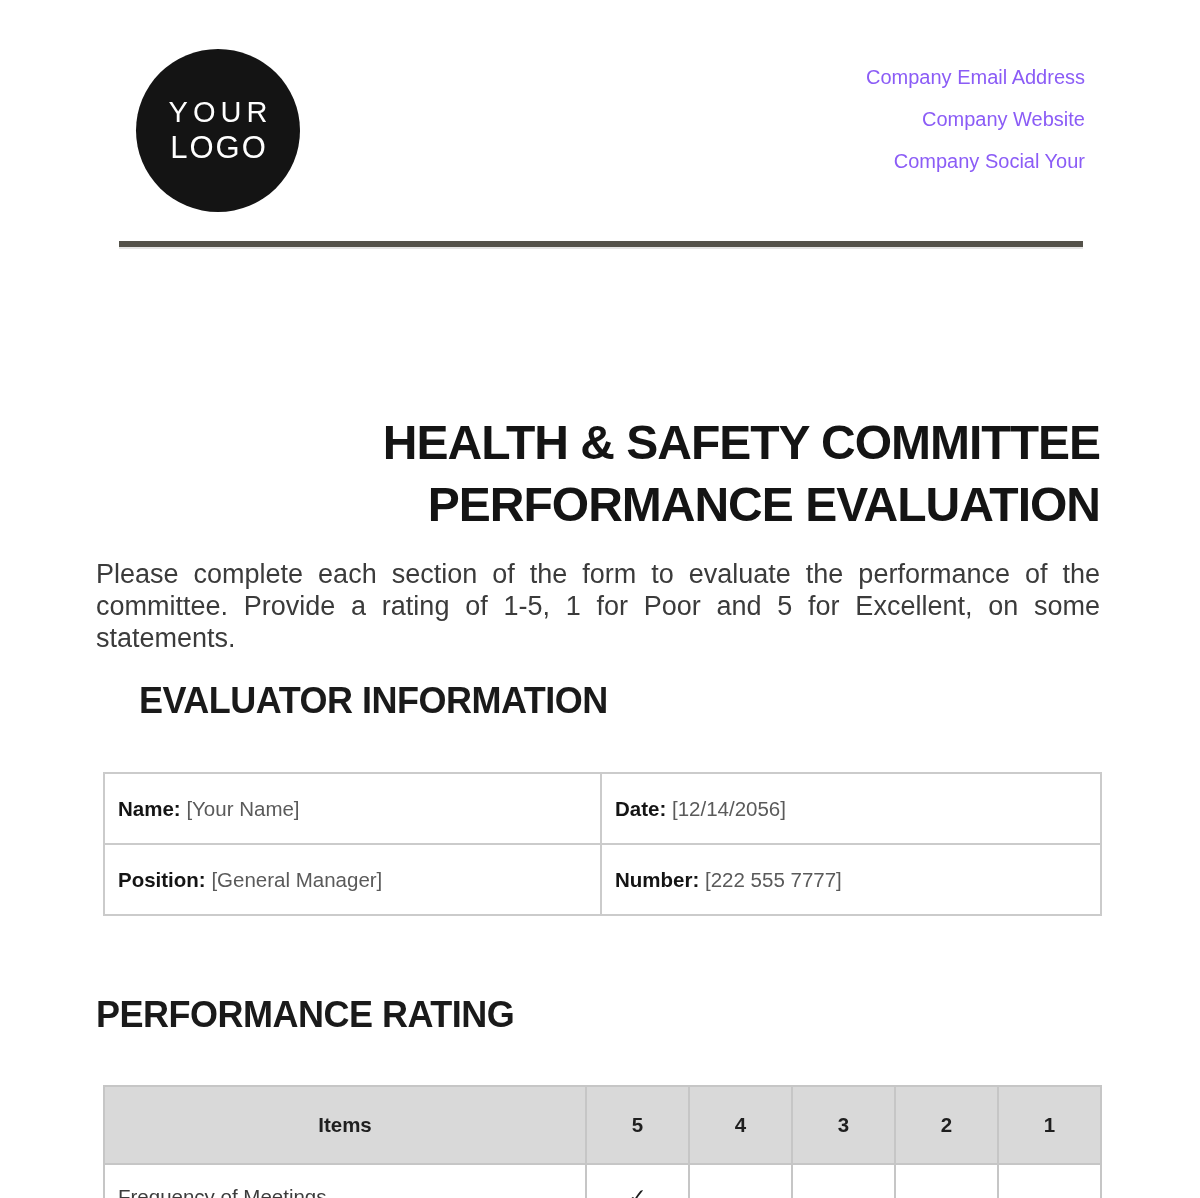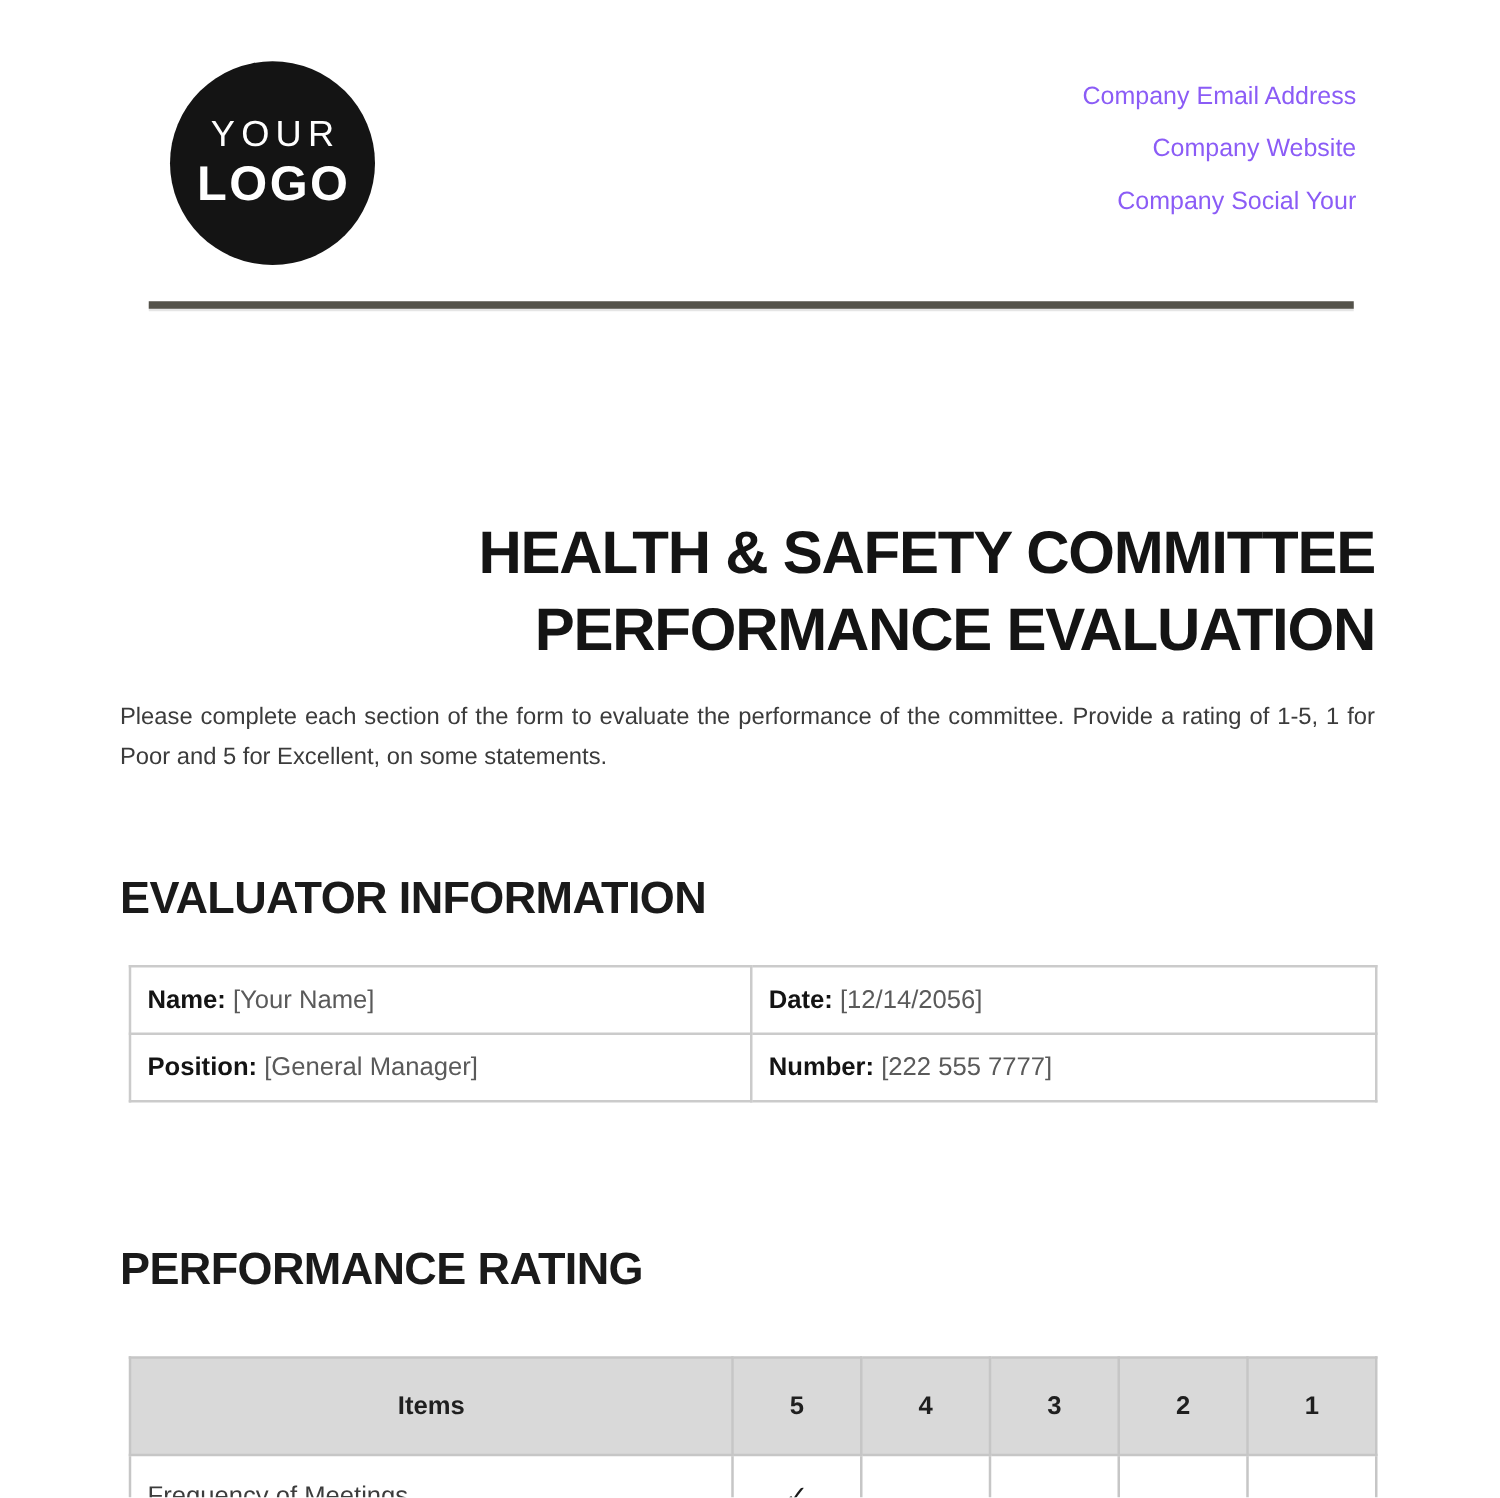--- a/index.html
+++ b/index.html
@@ -23,21 +23,21 @@
     background: #141414;
     display: flex; flex-direction: column;
     align-items: center; justify-content: center;
     color: #ffffff;
   }
   .logo .logo-top {
     font-size: 29px; font-weight: 300; letter-spacing: 5px;
     text-indent: 5px;
   }
   .logo .logo-bottom {
-    font-size: 39px; font-weight: 700; letter-spacing: 2px;
+    font-size: 31px; font-weight: 400; letter-spacing: 2px;
     text-indent: 2px; margin-top: 1px;
   }
   .contact {
     position: absolute;
     top: 56px; right: 115px;
     text-align: right;
     font-size: 20px; line-height: 42px;
     color: #8b5cf6;
     white-space: nowrap;
   }
@@ -57,50 +57,50 @@
     text-align: right;
     font-size: 48px; font-weight: 700;
     letter-spacing: -1px;
     line-height: 62px;
     color: #141414;
   }
   .intro {
     position: absolute;
     left: 96px; top: 558px;
     width: 1004px;
-    font-size: 19px;
+    font-size: 27px;
     line-height: 32px;
     text-align: justify;
     color: #3b3b3b;
   }
 
   
   .section-heading {
     position: absolute;
     left: 96px;
     font-size: 36px; font-weight: 700;
     letter-spacing: -0.5px;
     color: #1a1a1a;
     white-space: nowrap;
   }
-  .heading-evaluator { top: 697px; }
+  .heading-evaluator { top: 680px; margin-left: 43px; }
   .heading-rating { top: 994px; }
 
   
   .info-table {
     position: absolute;
     left: 103px; top: 772px;
     width: 997px;
     border-collapse: collapse;
     table-layout: fixed;
     font-size: 20.5px;
   }
   .info-table td {
     border: 2px solid #cbcbcb;
-    height: 54px;
+    height: 71px;
     padding-left: 13px;
     vertical-align: middle;
     background: #ffffff;
   }
   .field-label { font-weight: 700; color: #141414; }
   .field-value { color: #5a5a5a; }
 
   
   .rating-table {
     position: absolute;

